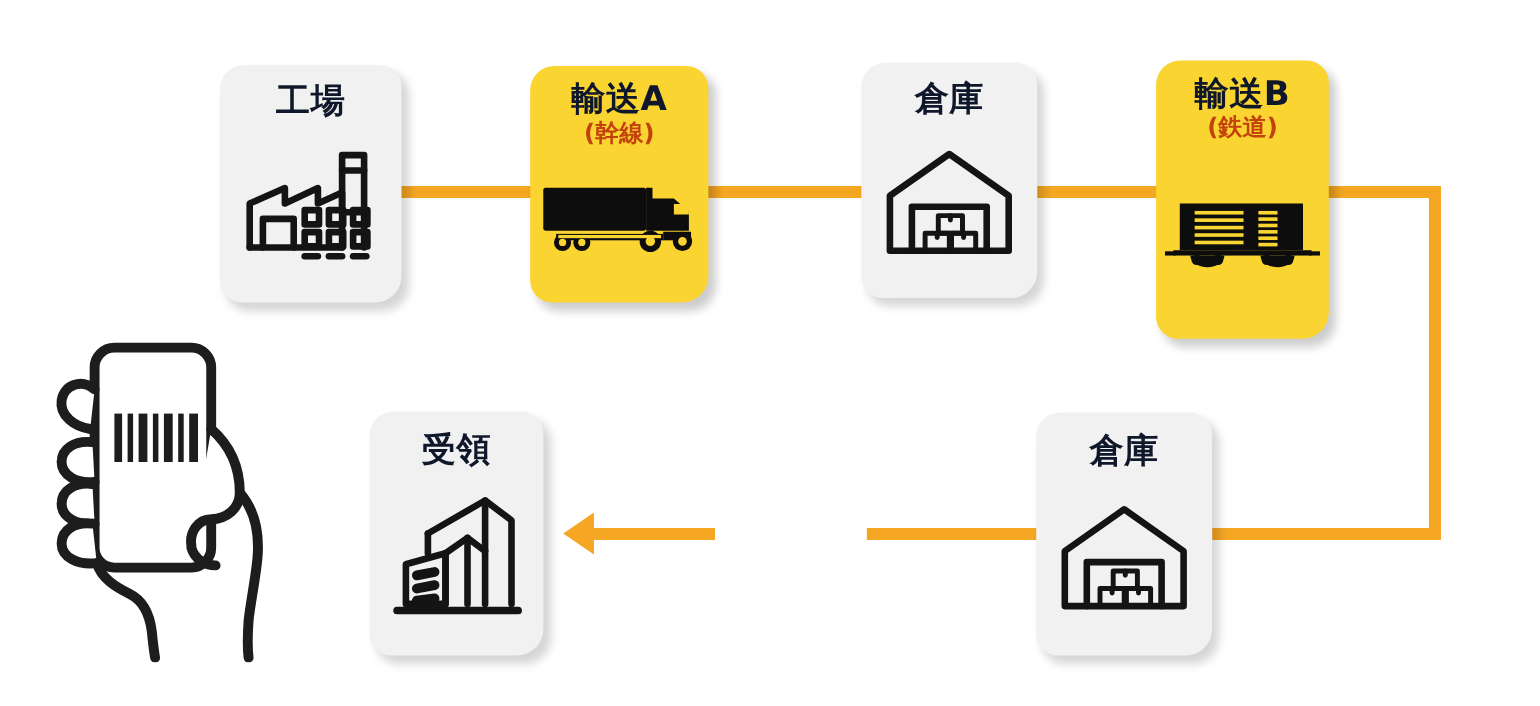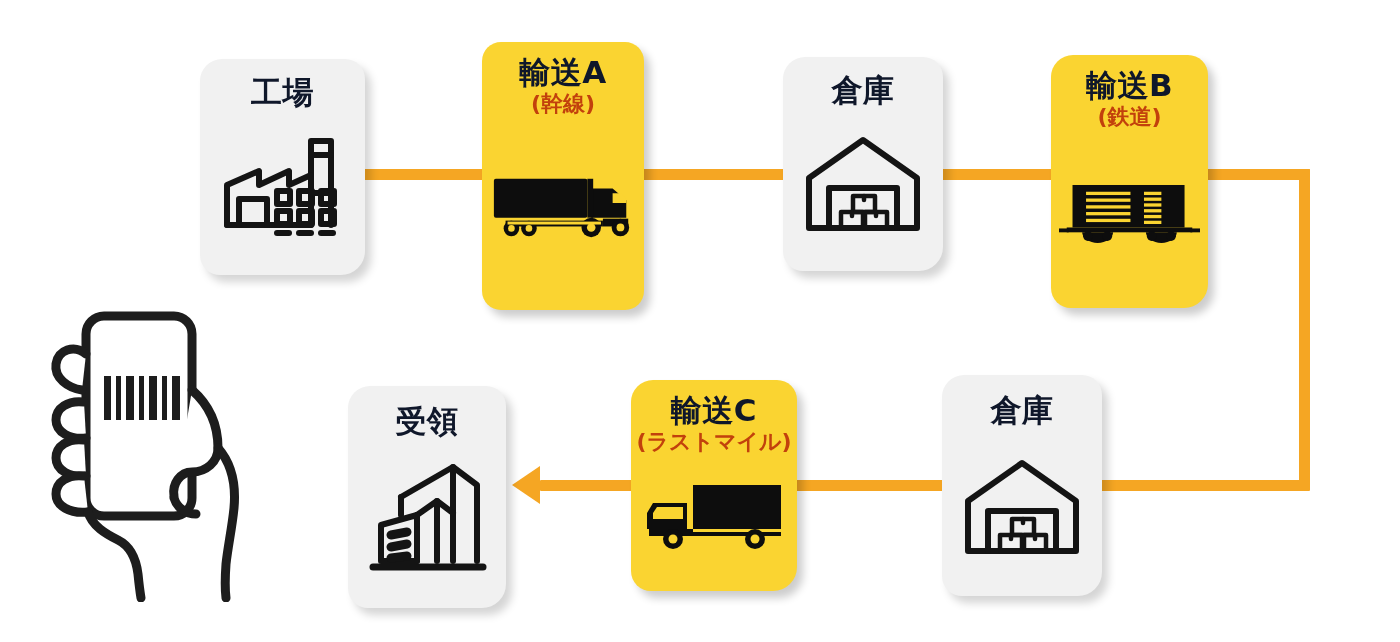--- a/index.html
+++ b/index.html
@@ -132,21 +132,21 @@
         <rect x="84" y="82" width="13" height="13"></rect>
         <rect x="106" y="82" width="13" height="13"></rect>
 
         <line x1="62" y1="104" x2="74" y2="104"></line>
         <line x1="84" y1="104" x2="96" y2="104"></line>
         <line x1="106" y1="104" x2="118" y2="104"></line>
       </svg>
     </div>
   </div>
 
-  <div class="card yellow" style="left:482px; top:42px; width:162px; height:268px; padding:13px 8px 12px;border-radius:19px;">
+  <div class="card yellow" style="left:482px; top:60px; width:162px; height:215px; padding:13px 8px 12px;">
     <div class="card-title">輸送A</div>
     <div class="card-sub">(幹線)</div>
     <div class="card-icon">
       <svg width="150" height="66" viewBox="0 0 150 66" fill="#0d0d0d">
 
         <rect x="4" y="4" width="96" height="40" rx="2"></rect>
 
         <path d="M104 14 h22 l14 12 v18 h-36 z"></path>
         <path d="M100 4 h6 v40 h-6 z"></path>
 
@@ -221,21 +221,21 @@
         <path d="M24 53 a16 11 0 0 0 32 0 z"></path>
         <path d="M90 53 a16 11 0 0 0 32 0 z"></path>
         <circle cx="30" cy="57" r="5"></circle>
         <circle cx="50" cy="57" r="5"></circle>
         <circle cx="96" cy="57" r="5"></circle>
         <circle cx="116" cy="57" r="5"></circle>
       </svg>
     </div>
   </div>
 
-  <div class="card gray" style="left:348px; top:374px; width:158px; height:222px; padding:18px 10px 14px;margin-top:12px;">
+  <div class="card gray" style="left:336px; top:374px; width:158px; height:222px; padding:18px 10px 14px;">
     <div class="card-title">受領</div>
     <div class="card-icon">
       <svg width="124" height="118" viewBox="0 0 124 118" fill="none" stroke="#141414" stroke-width="6" stroke-linejoin="round" stroke-linecap="round">
 
         <path d="M36 40 L88 10 L112 28 V104"></path>
         <path d="M88 10 V104"></path>
         <path d="M36 40 V58"></path>
 
         <path d="M52 58 L72 44 L88 56"></path>
         <path d="M72 44 V104"></path>
@@ -247,42 +247,20 @@
           <line x1="26" y1="78" x2="42" y2="75"></line>
           <line x1="26" y1="90" x2="42" y2="87"></line>
           <line x1="26" y1="101" x2="42" y2="99"></line>
         </g>
 
         <line x1="8" y1="110" x2="118" y2="110" stroke-width="7"></line>
       </svg>
     </div>
   </div>
 
-  <div class="card yellow" style="left:631px; top:380px; width:166px; height:211px; padding:13px 6px 12px;">
-    <div class="card-title">輸送C</div>
-    <div class="card-sub">(ラストマイル)</div>
-    <div class="card-icon">
-      <svg width="150" height="72" viewBox="0 0 150 72" fill="#0d0d0d">
-
-        <rect x="54" y="4" width="88" height="44"></rect>
-
-        <path d="M14 22 h34 v26 h-40 v-16 z"></path>
-        <path d="M18 26 h26 v12 h-30 v-6 z" fill="#FAD431"></path>
-        <rect x="8" y="40" width="5" height="8" fill="#0d0d0d"></rect>
-
-        <rect x="10" y="48" width="132" height="7"></rect>
-        <rect x="54" y="48" width="88" height="3" fill="#FAD431"></rect>
-
-        <circle cx="34" cy="58" r="10"></circle>
-        <circle cx="116" cy="58" r="10"></circle>
-        <circle cx="34" cy="58" r="4.5" fill="#FAD431"></circle>
-        <circle cx="116" cy="58" r="4.5" fill="#FAD431"></circle>
-      </svg>
-    </div>
-  </div>
 
   <div class="card gray" style="left:942px; top:375px; width:160px; height:221px; padding:18px 10px 14px;">
     <div class="card-title">倉庫</div>
     <div class="card-icon">
       <svg width="128" height="116" viewBox="0 0 128 112" fill="none" stroke="#141414" stroke-width="6" stroke-linejoin="round" stroke-linecap="round">
         <path d="M10 52 L64 14 L118 52 V102 H10 Z"></path>
         <path d="M30 102 V62 H98 V102"></path>
         <g stroke-width="4.5">
           <rect x="54" y="70" width="22" height="16"></rect>
           <line x1="65" y1="70" x2="65" y2="74"></line>

